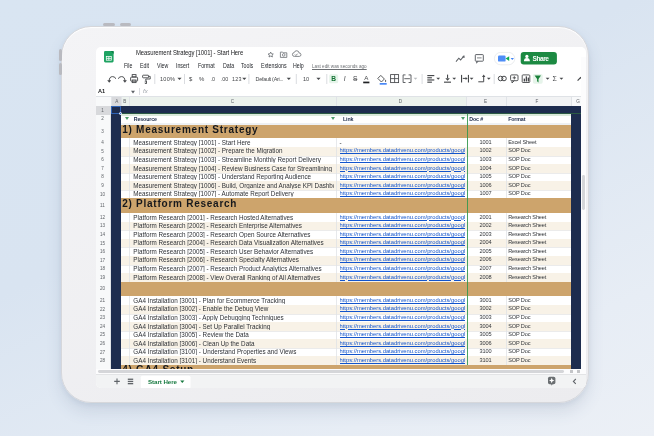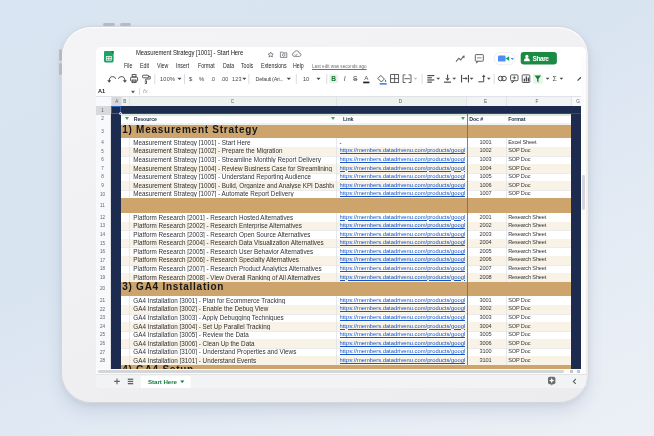--- a/index.html
+++ b/index.html
@@ -361,22 +361,22 @@
 <div class="ab t rt" style="left:37.3px;top:260.39px;width:201px;height:7px;line-height:7px;overflow:hidden">GA4 Installation [3101] - Understand Events</div>
 <div class="ab t lk" style="left:243.5px;top:260.39px;width:125.5px;height:7px;line-height:7px;overflow:hidden">https://members.datadrivenu.com/products/google-an</div>
 <div class="ab t rt2" style="left:369.5px;top:260.39px;width:40px;height:7px;line-height:7px;text-align:center">3101</div>
 <div class="ab t rt2" style="left:412.2px;top:260.39px;height:7px;line-height:7px">SOP Doc</div>
 <div class="ab" style="left:33.2px;top:28.3px;width:1px;height:240.2px;background:#dfe2e6;opacity:.75"></div>
 <div class="ab" style="left:239.5px;top:28.3px;width:1px;height:240.2px;background:#dfe2e6;opacity:.75"></div>
 <div class="ab" style="left:409.5px;top:28.3px;width:1px;height:240.2px;background:#dfe2e6;opacity:.75"></div>
 <div class="ab tan" style="left:24.5px;top:28.3px;width:450.5px;height:13.6px"></div>
 <div class="ab t sect" style="left:26.2px;top:27.75px;height:12px;line-height:12px">1) Measurement Strategy</div>
 <div class="ab tan" style="left:24.5px;top:101.9px;width:450.5px;height:14.7px"></div>
+<div class="ab t sect" style="left:26.2px;top:101.35px;height:12px;line-height:12px">2) Platform Research</div>
 <div class="ab tan" style="left:24.5px;top:185.2px;width:450.5px;height:14.7px"></div>
-<div class="ab t sect" style="left:26.2px;top:184.65px;height:12px;line-height:12px">3) GA4 Installation</div>
 <div class="ab tan" style="left:24.5px;top:268.5px;width:450.5px;height:13.6px"></div>
 <div class="ab t sect" style="left:26.2px;top:267.70px;height:12px;line-height:12px">4) GA4 Setup</div>
 <div class="ab" style="left:370.6px;top:17.3px;width:1px;height:251.2px;background:#35984f;opacity:.9"></div>
 <div class="ab" style="left:14.8px;top:9.2px;width:9.9px;height:8.4px;border:1.3px solid #2e62b4"></div>
 <div class="ab" style="left:22.6px;top:15.6px;width:3.4px;height:3.4px;border-radius:1.7px;background:#2a6ae0;border:.5px solid #fff"></div>
 </div>
 <div class="ab" style="left:0;top:321.5px;width:490px;height:5px;background:#fcfcfd"></div>
 <div class="ab" style="left:2px;top:322.8px;width:466px;height:2.8px;border-radius:1.4px;background:#d5d6d9"></div>
 <div class="ab" style="left:474px;top:322.6px;width:3.2px;height:3.2px;background:#c4c5c8"></div>
 <div class="ab" style="left:480.8px;top:322.6px;width:3.2px;height:3.2px;background:#c4c5c8"></div>

